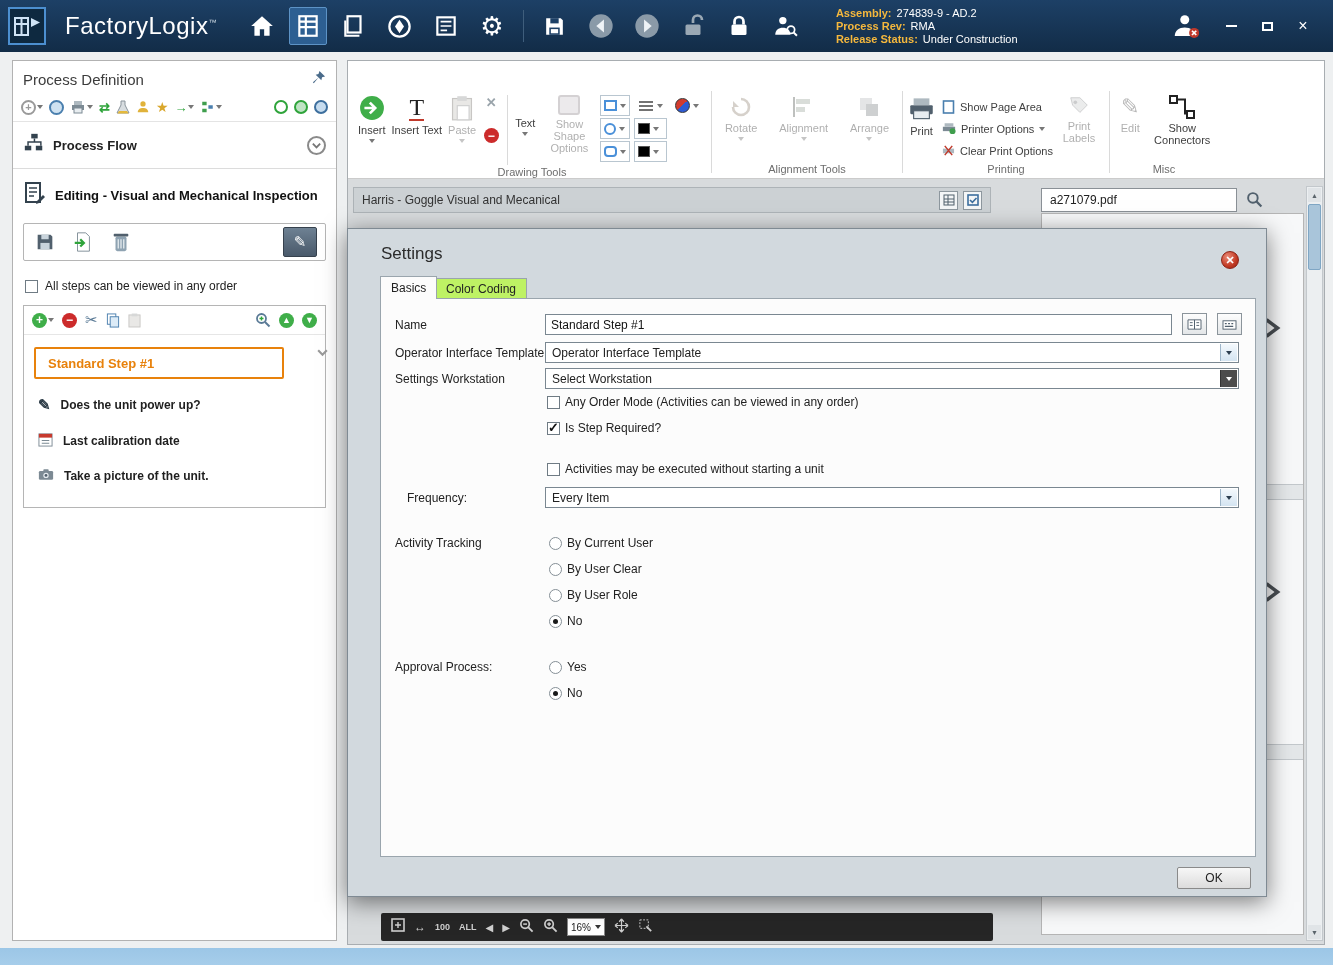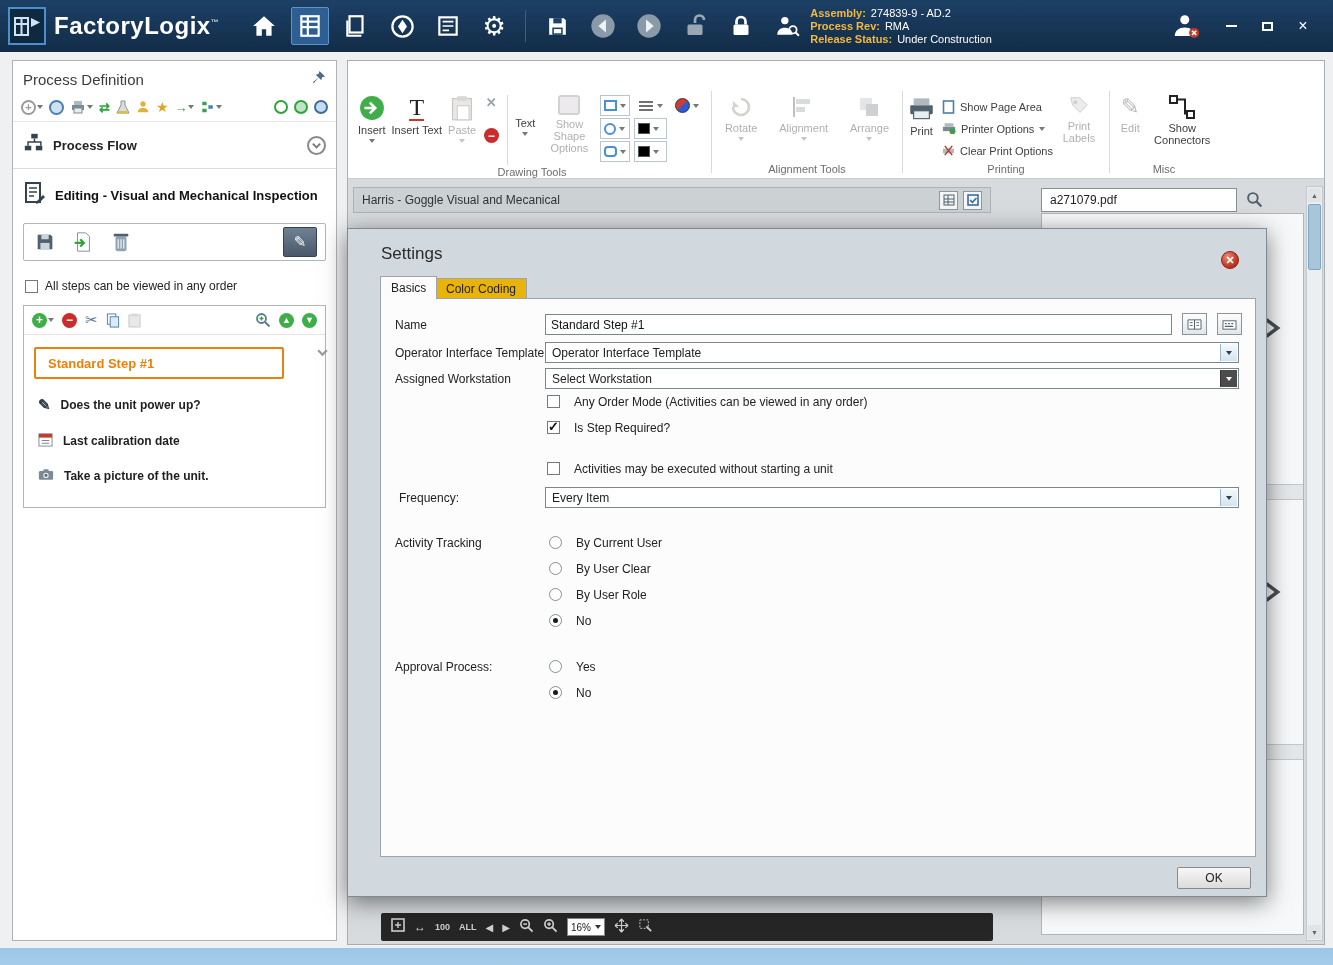--- a/index.html
+++ b/index.html
@@ -4,26 +4,26 @@
 <style>
   *{margin:0;padding:0;box-sizing:border-box}
   html,body{width:1333px;height:965px}
   body{font-family:"Liberation Sans",sans-serif;position:relative;overflow:hidden;background:#0a2a4a}
   .abs{position:absolute}
   .desktop{position:absolute;inset:0;background:linear-gradient(180deg,#0d3560 0%,#14528c 55%,#2f80c2 80%,#a6cdea 100%)}
   .app{position:absolute;left:0;top:0;width:1333px;height:948px;background:#eef0f1}
 
   
   .titlebar{left:0;top:0;width:1333px;height:52px;background:linear-gradient(#1d4066,#122c47);display:flex;align-items:center;color:#fff;padding:0 8px}
-  .appname{font-size:24px;font-weight:700;color:#fff;letter-spacing:.5px;margin-left:8px}
+  .appname{font-size:24px;font-weight:400;color:#fff;letter-spacing:.5px;margin-left:19px}
   .appname sup{font-size:8px;color:#cdd8e2}
   .tb-ic{width:38px;height:38px;display:flex;align-items:center;justify-content:center;margin:0 4px;cursor:pointer;border-radius:2px}
   .tb-ic.active{background:#2d5f92;border:1px solid #5d93c6}
   .tb-sep{width:1px;height:32px;background:#3f5e7c;margin:0 8px}
-  .asm-info{font-size:11px;line-height:13px;white-space:nowrap}
+  .asm-info{margin-left:28px;font-size:11px;line-height:13px;white-space:nowrap}
   .asm-info b{color:#f5b83d;font-weight:bold;margin-right:5px}
   .winbtns{display:flex;align-items:center;gap:20px;margin:0 14px}
   .wb{color:#fff;cursor:pointer;display:flex;align-items:center;justify-content:center;width:16px;height:16px}
   .wb .bar{width:11px;height:2px;background:#fff}
   .wb .box{width:11px;height:9px;border:2px solid #fff}
   .wb.x{font-size:16px;line-height:16px}
 
   
   .leftpanel{left:12px;top:60px;width:325px;height:881px;background:#fff;border:1px solid #b2b2b2}
   .lp-head{display:flex;align-items:center;padding:9px 10px 4px}
@@ -83,31 +83,31 @@
   .zb-txt{font-size:9px;font-weight:bold;color:#cfcfcf}
   .zoombox{height:18px;background:#fff;border:1px solid #888;display:flex;align-items:center;font-size:10px;color:#222;padding:0 3px;gap:4px;cursor:pointer}
   .chev{position:absolute;cursor:pointer}
 
   
   .dialog{left:347px;top:228px;width:920px;height:669px;background:#d2d9de;border:1px solid #7f8a93;box-shadow:0 5px 22px rgba(0,0,0,.5);z-index:50}
   .dlg-title{position:absolute;left:33px;top:15px;font-size:17px;color:#2b2b2b}
   .dlg-close{position:absolute;right:27px;top:22px;width:18px;height:18px;border-radius:50%;background:radial-gradient(circle at 35% 30%,#ea8b78,#c23a24 60%,#961f0e);border:1px solid #8c2013;color:#fff;font-size:11px;font-weight:bold;display:flex;align-items:center;justify-content:center;cursor:pointer}
   .dtab{position:absolute;height:21px;display:flex;align-items:center;padding:0 10px;font-size:12px;color:#222;border:1px solid #9aa5ad;cursor:pointer}
   .dtab.active{top:47px;height:23px;background:#fcfcfc;border-bottom:none;z-index:3}
-  .dtab.inactive{top:49px;background:#eab308}
+  .dtab.inactive{top:49px;background:#bef264}
   .dlg-content{position:absolute;left:32px;top:69px;width:876px;height:559px;background:#fcfcfc;border:1px solid #9aa5ad}
   .flabel{position:absolute;font-size:12px;color:#222}
   .tbox{position:absolute;height:21px;background:#fff;border:1px solid #7a8791;font-size:12px;color:#111;padding:0 5px;font-family:"Liberation Sans",sans-serif}
   .combo{position:absolute;background:#fff;border:1px solid #7a8791;font-size:12px;color:#222;display:flex;align-items:center;padding:0 20px 0 6px;height:21px;cursor:pointer}
   .combo .arr{position:absolute;right:1px;top:1px;bottom:1px;width:17px;display:flex;align-items:center;justify-content:center;background:linear-gradient(#f4f9fd,#d4e4f1);border-left:1px solid #9fb6c9}
   .combo .arr::after{content:"";border-left:3.5px solid transparent;border-right:3.5px solid transparent;border-top:4px solid #2c3e50}
   .combo .arr.dark{background:#4c4c4c;border-left:1px solid #333}
   .combo .arr.dark::after{border-top-color:#fff}
   .mini-btn{position:absolute;width:25px;height:22px;background:linear-gradient(#fdfdfd,#e3e6e8);border:1px solid #8b949b;display:flex;align-items:center;justify-content:center;cursor:pointer}
-  .frow{position:absolute;display:flex;align-items:flex-start;gap:14px;font-size:12px;color:#222}
+  .frow{position:absolute;display:flex;align-items:flex-end;gap:5px;font-size:12px;color:#222}
   .cb{display:inline-block;width:13px;height:13px;background:#fff;border:1px solid #6f7b84;position:relative;flex:none;cursor:pointer}
   .cb.on::after{content:"✓";position:absolute;left:0px;top:-3px;font-size:13px;font-weight:bold;color:#111}
   .radio{display:inline-block;width:13px;height:13px;border-radius:50%;background:#fff;border:1px solid #858f96;position:relative;flex:none;cursor:pointer}
   .radio.on::after{content:"";position:absolute;left:3px;top:3px;width:5px;height:5px;border-radius:50%;background:#1a1a1a}
   .okbtn{position:absolute;left:829px;top:638px;width:74px;height:22px;background:linear-gradient(#f7f7f7,#dcdcdc);border:1px solid #8a8a8a;border-radius:2px;font-size:12px;color:#222;display:flex;align-items:center;justify-content:center;cursor:pointer}
 </style>
 </head>
 <body>
 
 <div class="desktop"></div>
@@ -696,40 +696,40 @@
             <path d="M3 6h2M6.5 6h2M10 6h2M3 9h9" stroke="#51606d" stroke-width="1.2"></path>
           </svg>
       </span>
 
       <span class="flabel" style="left:14px;top:47px">Operator Interface Template</span>
       <span class="combo" style="left:164px;top:43px;width:694px">
         <span>Operator Interface Template</span>
         <span class="arr"></span>
       </span>
 
-      <span class="flabel" style="left:14px;top:73px">Assigned Workstation</span>
+      <span class="flabel" style="left:14px;top:73px">Settings Workstation</span>
       <span class="combo" style="left:164px;top:69px;width:694px">
         <span>Select Workstation</span>
         <span class="arr dark"></span>
       </span>
 
       <label class="frow" style="left:166px;top:96px">
         <span class="cb"></span>
         <span>Any Order Mode (Activities can be viewed in any order)</span>
       </label>
       <label class="frow" style="left:166px;top:122px">
         <span class="cb on"></span>
         <span>Is Step Required?</span>
       </label>
       <label class="frow" style="left:166px;top:163px">
         <span class="cb"></span>
         <span>Activities may be executed without starting a unit</span>
       </label>
 
-      <span class="flabel" style="left:18px;top:192px">Frequency:</span>
+      <span class="flabel" style="left:26px;top:192px">Frequency:</span>
       <span class="combo" style="left:164px;top:188px;width:694px">
         <span>Every Item</span>
         <span class="arr"></span>
       </span>
 
       <span class="flabel" style="left:14px;top:237px">Activity Tracking</span>
       <label class="frow" style="left:168px;top:237px">
         <span class="radio"></span>
         <span>By Current User</span>
       </label>

